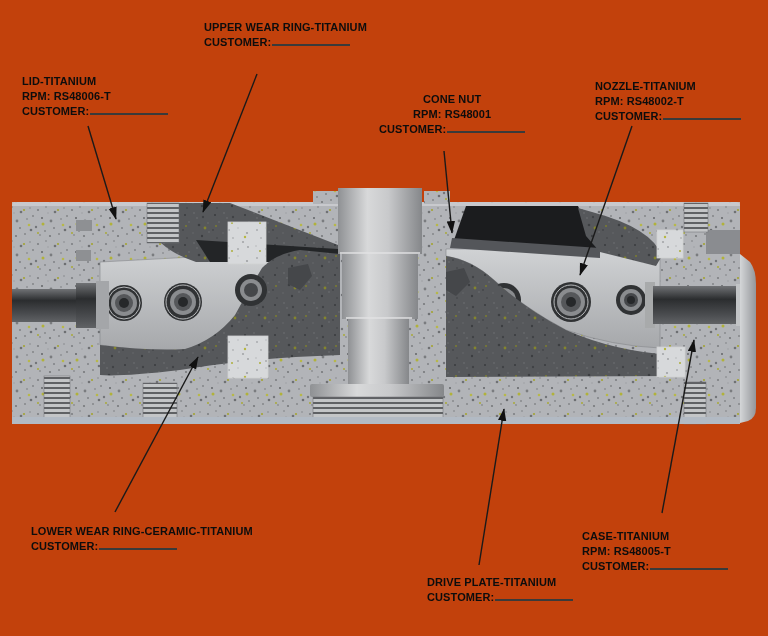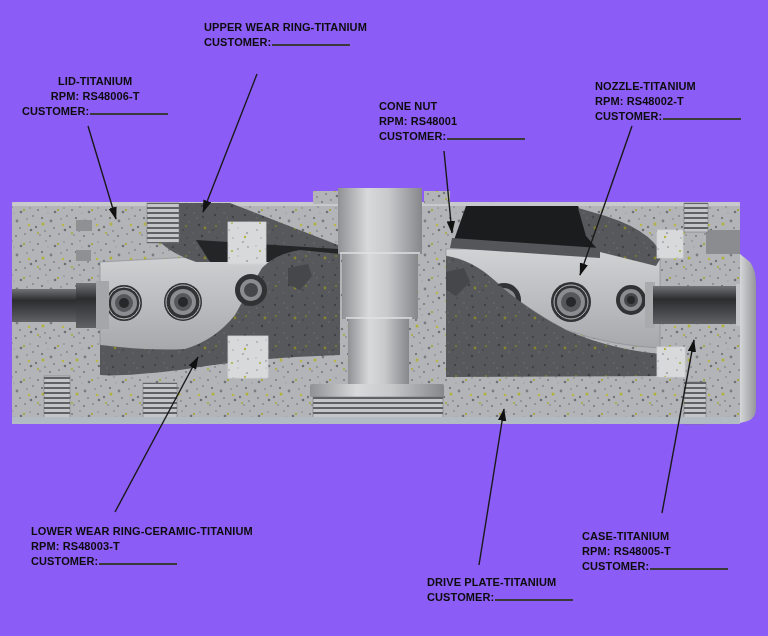--- a/index.html
+++ b/index.html
@@ -1,16 +1,16 @@
 <!DOCTYPE html>
 <html><head>
 <meta charset="utf-8">
 <style>
   html,body{margin:0;padding:0;background:#ffffff;}
-  #stage{position:relative;width:768px;height:636px;background:#8b5cf6;overflow:hidden;
+  #stage{position:relative;width:768px;height:636px;background:#c2410c;overflow:hidden;
          font-family:"Liberation Sans",sans-serif;}
   #render-svg{position:absolute;left:0;top:0;}
   .label{position:absolute;font-weight:bold;font-size:11px;line-height:15px;color:#0d0d0d;
          white-space:nowrap;letter-spacing:0.1px;}
   .blank{display:inline-block;width:78px;height:9px;border-bottom:2px solid #3a3a3a;margin-left:1px;}
 </style>
 </head>
 <body>
 
 <div id="stage">
@@ -201,41 +201,40 @@
       <line x1="479" y1="565" x2="504" y2="409" marker-end="url(#arr)"></line>
       <line x1="662" y1="513" x2="694" y2="340" marker-end="url(#arr)"></line>
     </g>
   </svg>
 
   <div class="label" style="left:204px;top:20px;">
     <div>UPPER WEAR RING-TITANIUM</div>
     <div><span>CUSTOMER:</span><span class="blank"></span></div>
   </div>
 
-  <div class="label" style="left:22px;top:74px;text-align:center;">
+  <div class="label" style="left:22px;top:74px;">
     <div>LID-TITANIUM</div>
     <div>RPM: RS48006-T</div>
     <div><span>CUSTOMER:</span><span class="blank"></span></div>
   </div>
 
-  <div class="label" style="left:379px;top:99px;">
+  <div class="label" style="left:379px;top:92px;text-align:center;">
     <div>CONE NUT</div>
     <div>RPM: RS48001</div>
     <div><span>CUSTOMER:</span><span class="blank"></span></div>
   </div>
 
   <div class="label" style="left:572px;top:79px;margin-left:23px;">
     <div>NOZZLE-TITANIUM</div>
     <div>RPM: RS48002-T</div>
     <div><span>CUSTOMER:</span><span class="blank"></span></div>
   </div>
 
   <div class="label" style="left:31px;top:524px;">
     <div>LOWER WEAR RING-CERAMIC-TITANIUM</div>
-    <div>RPM: RS48003-T</div>
     <div><span>CUSTOMER:</span><span class="blank"></span></div>
   </div>
 
   <div class="label" style="left:427px;top:575px;">
     <div>DRIVE PLATE-TITANIUM</div>
     <div><span>CUSTOMER:</span><span class="blank"></span></div>
   </div>
 
   <div class="label" style="left:582px;top:522px;margin-top:7px;">
     <div>CASE-TITANIUM</div>

